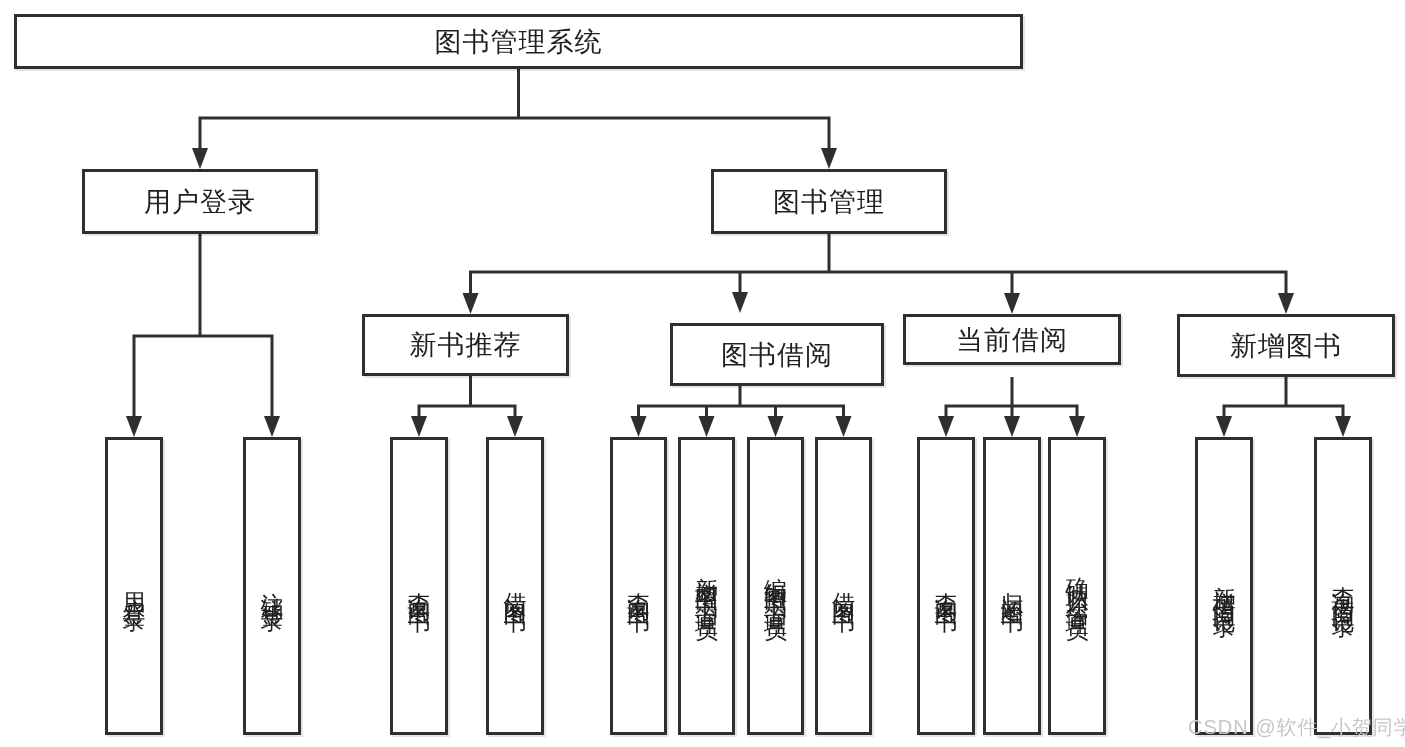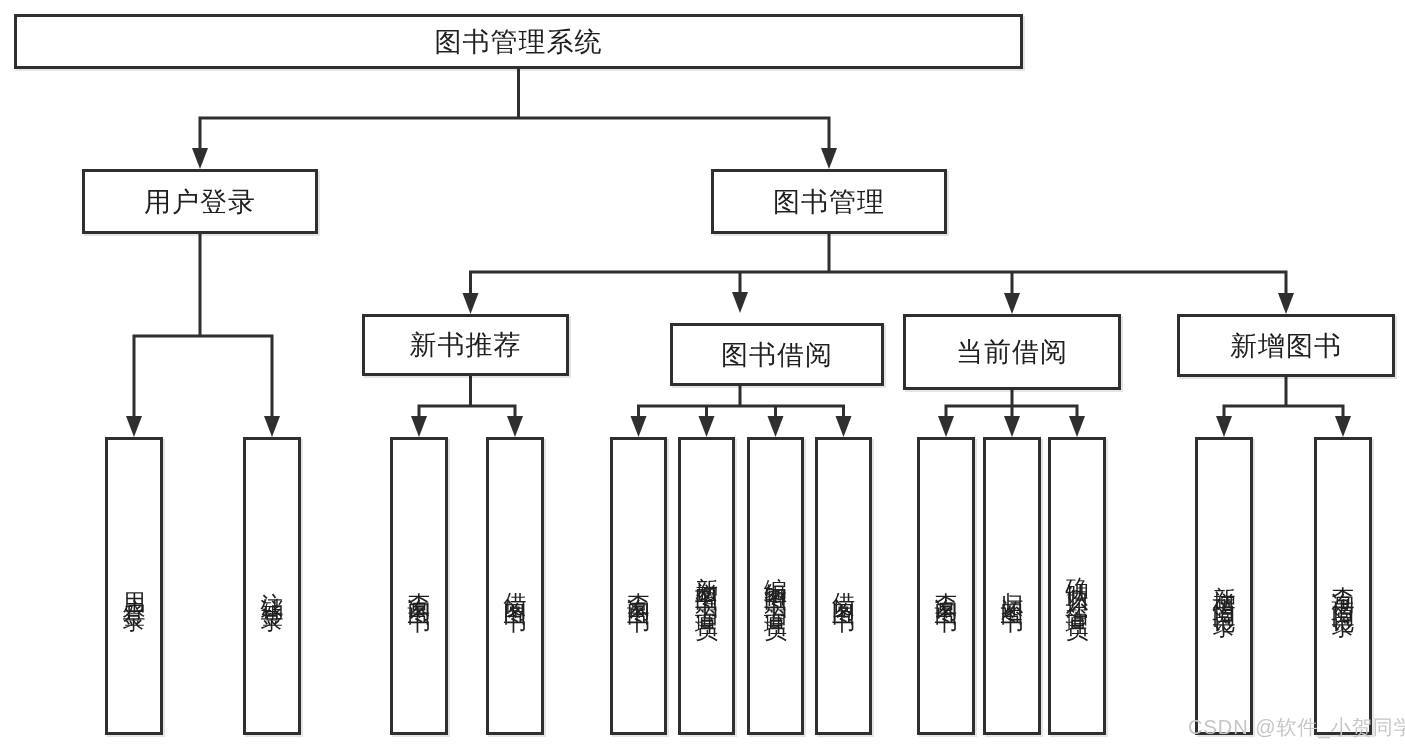--- a/index.html
+++ b/index.html
@@ -97,21 +97,21 @@
       </div>
       <div class="box hbox" style="left: 711px; top: 169px; width: 236px; height: 65px; justify-content: center;">
         <span class="label">图书管理</span>
       </div>
       <div class="box hbox" style="left: 362px; top: 314px; width: 207px; height: 62px;">
         <span class="label">新书推荐</span>
       </div>
       <div class="box hbox" style="left: 633px; top: 323px; width: 214px; height: 63px; margin-left: 37px;">
         <span class="label">图书借阅</span>
       </div>
-      <div class="box hbox" style="left: 903px; top: 314px; width: 218px; height: 76px;">
+      <div class="box hbox" style="left: 903px; top: 314px; width: 218px; height: 51px;">
         <span class="label">当前借阅</span>
       </div>
       <div class="box hbox" style="left: 1177px; top: 314px; width: 218px; height: 63px;">
         <span class="label">新增图书</span>
       </div>
       <div class="box vbox" style="left: 105px; top: 437px; width: 58px; height: 298px;">
         <span class="label">用户登录</span>
       </div>
       <div class="box vbox" style="left: 243px; top: 437px; width: 58px; height: 298px;">
         <span class="label">注销登录</span>

